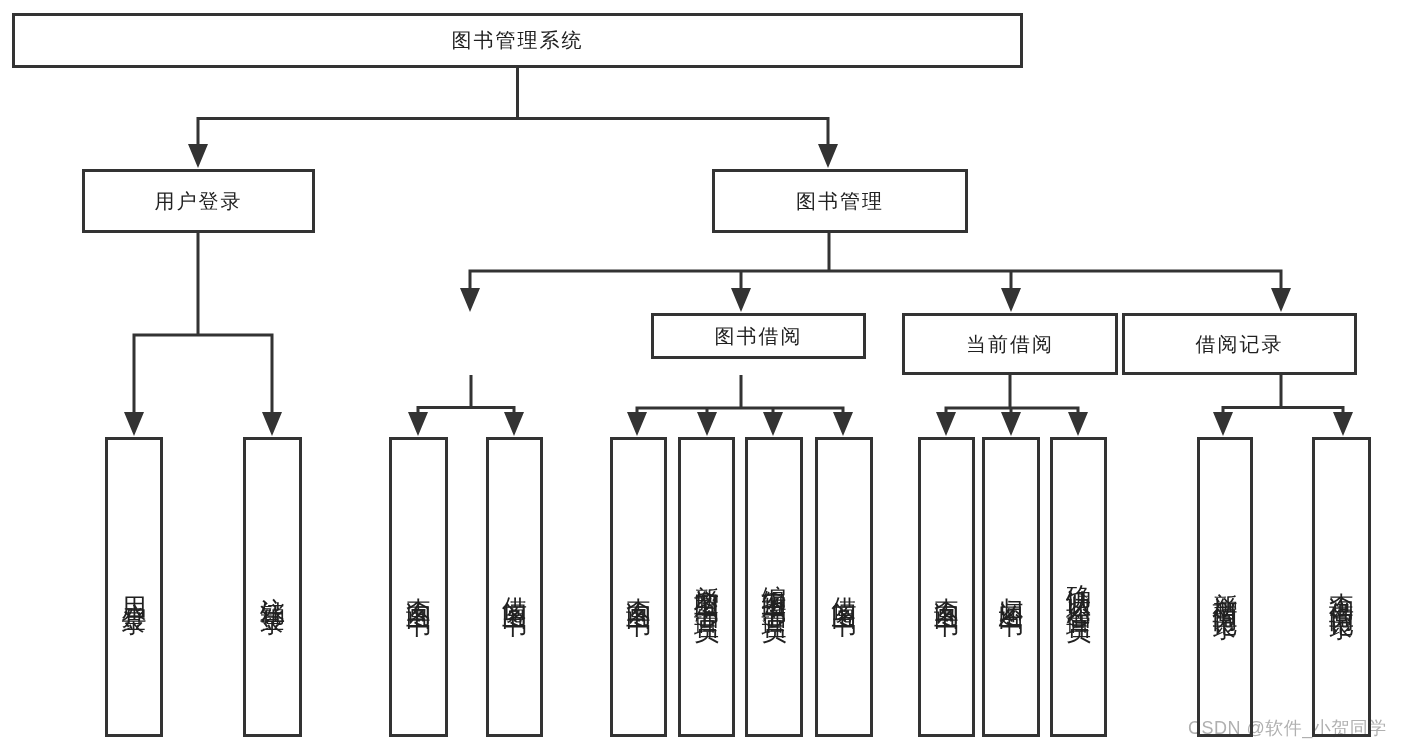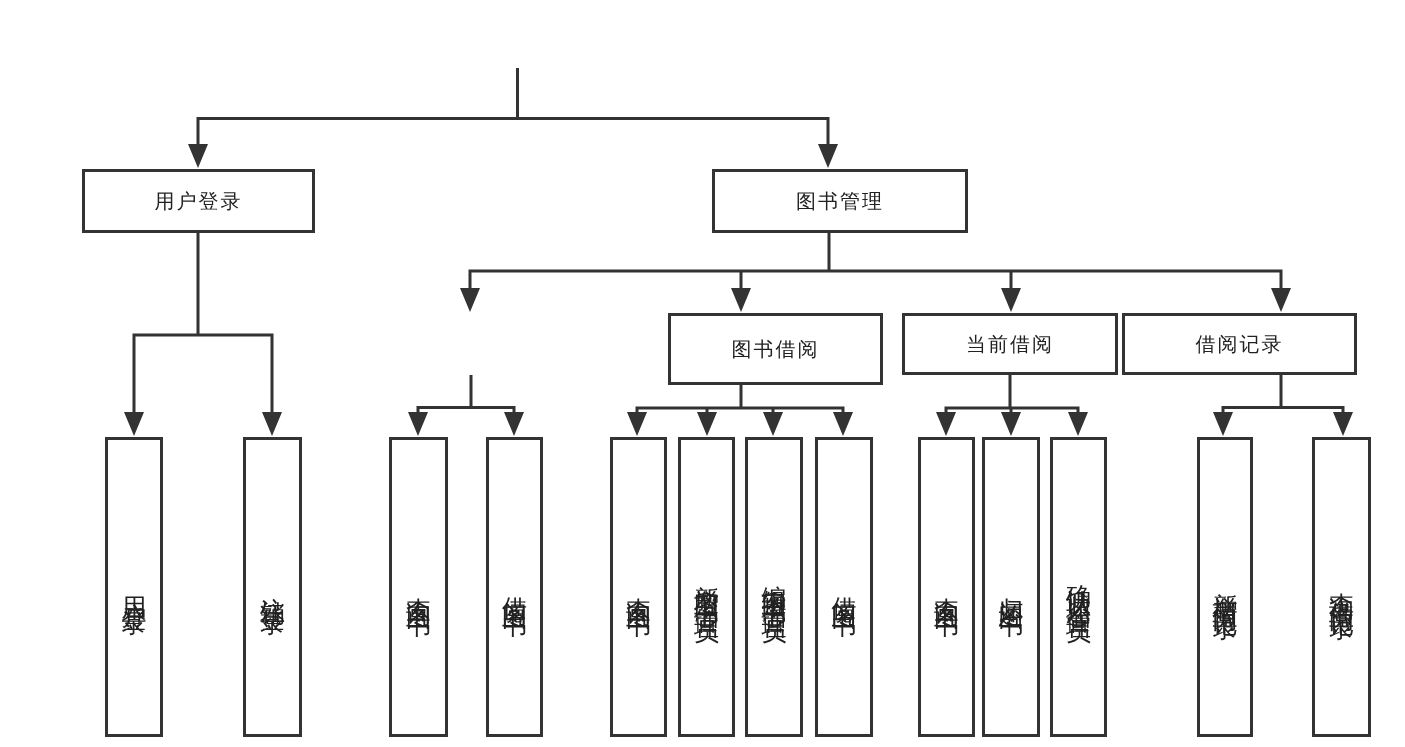--- a/index.html
+++ b/index.html
@@ -92,25 +92,26 @@
 
     <path class="head" d="M188 144 h20 l-10 24 z  M818 144 h20 l-10 24 z
              M460 288 h20 l-10 24 z  M731 288 h20 l-10 24 z  M1001 288 h20 l-10 24 z  M1271 288 h20 l-10 24 z
              M124 412 h20 l-10 24 z  M262 412 h20 l-10 24 z
              M408 412 h20 l-10 24 z  M504 412 h20 l-10 24 z
              M627 412 h20 l-10 24 z  M697 412 h20 l-10 24 z  M763 412 h20 l-10 24 z  M833 412 h20 l-10 24 z
              M936 412 h20 l-10 24 z  M1001 412 h20 l-10 24 z  M1068 412 h20 l-10 24 z
              M1213 412 h20 l-10 24 z  M1333 412 h20 l-10 24 z"></path>
   </svg>
 
+  <div class="node h" style="left:12px; top:13px; width:1011px; height:55px;">图书管理系统</div>
 
   <div class="node h" style="left:82px; top:169px; width:233px; height:64px;">用户登录</div>
   <div class="node h" style="left:712px; top:169px; width:256px; height:64px;">图书管理</div>
 
-  <div class="node h" style="left:668px; top:313px; width:215px; height:72px;font-family:Liberation Serif, serif;">图书借阅</div>
+  <div class="node h" style="left:651px; top:313px; width:215px; height:46px;font-family:Liberation Serif, serif;">图书借阅</div>
   <div class="node h" style="left:902px; top:313px; width:216px; height:62px;">当前借阅</div>
   <div class="node h" style="left:1122px; top:313px; width:235px; height:62px;">借阅记录</div>
 
   <div class="node leaf" style="left:105px; width:58px;">用户登录</div>
   <div class="node leaf" style="left:243px; width:59px;">注销登录</div>
 
   <div class="node leaf" style="left:389px; width:59px;">查询图书</div>
   <div class="node leaf" style="left:486px; width:57px;">借阅图书</div>
 
   <div class="node leaf" style="left:610px; width:57px;">查询图书</div>
@@ -118,14 +119,15 @@
   <div class="node leaf" style="left:745px; width:58px;">编辑图书（管理员）</div>
   <div class="node leaf" style="left:815px; width:58px;">借阅图书</div>
 
   <div class="node leaf" style="left:918px; width:57px;">查询图书</div>
   <div class="node leaf" style="left:982px; width:58px;">归还图书</div>
   <div class="node leaf" style="left:1050px; width:57px;">确认归还（管理员）</div>
 
   <div class="node leaf" style="left:1197px; width:56px;">新增借阅记录</div>
   <div class="node leaf" style="left:1312px; width:59px;">查询借阅记录</div>
 
+  <div class="watermark">CSDN @软件_小贺同学</div>
 
 </div>
 
 </body></html>

